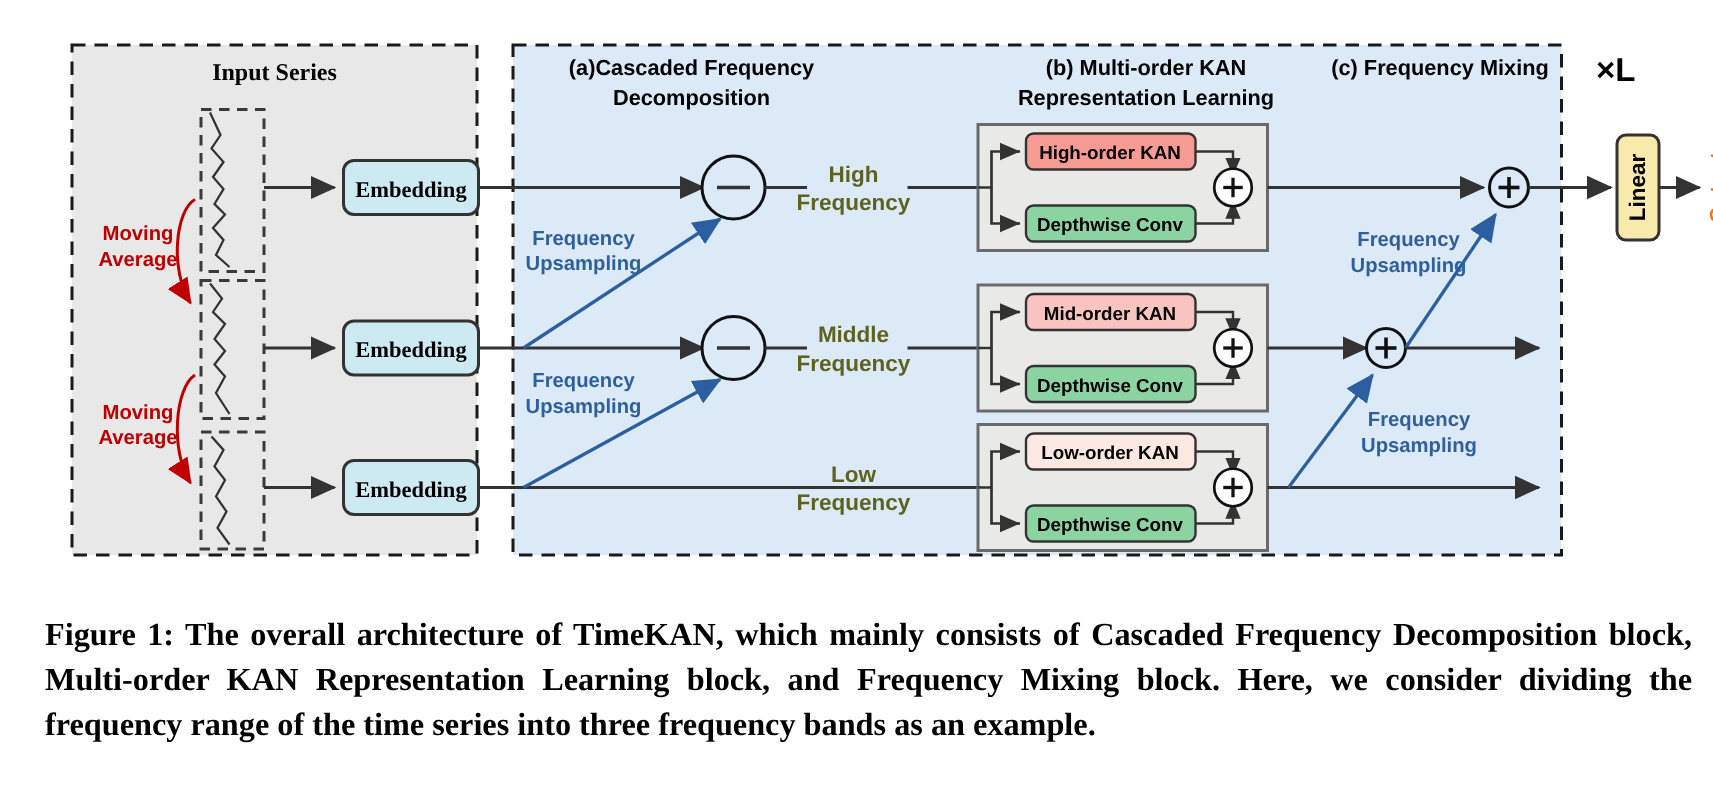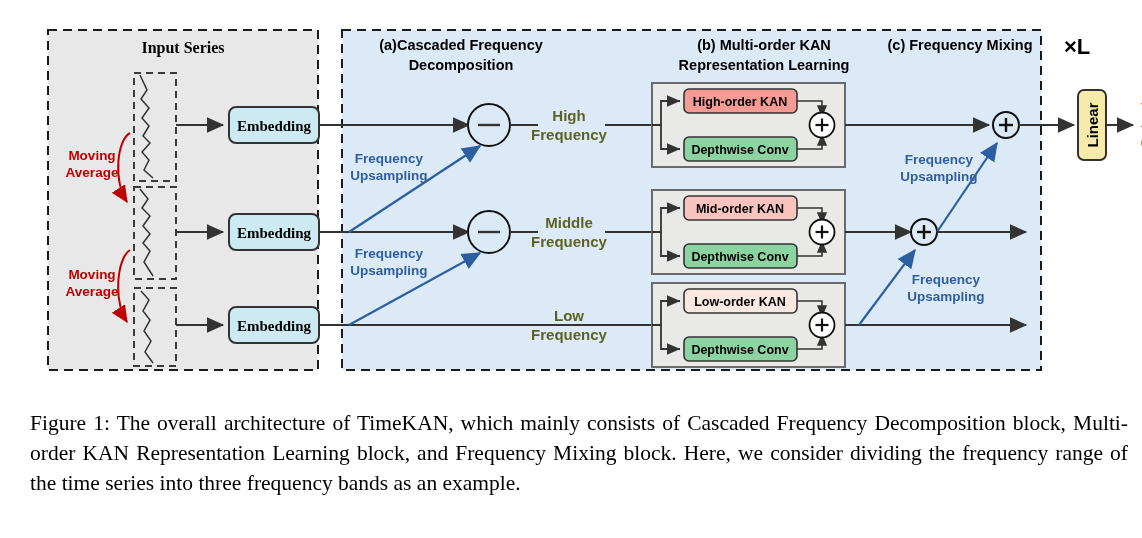--- a/index.html
+++ b/index.html
@@ -1,21 +1,21 @@
 <!DOCTYPE html>
 <html><head>
 <meta charset="utf-8">
 <style>
   html,body{margin:0;padding:0;background:#ffffff;}
   body{width:1142px;height:538px;font-family:"Liberation Sans",sans-serif;position:relative;overflow:hidden;}
   #figure{position:absolute;left:16px;top:0;width:1142px;height:400px;}
   svg#diagram{position:absolute;left:0;top:0;width:1142px;height:400px;}
   .cap{position:absolute;left:30px;top:408px;width:1098px;
        font-family:"Liberation Serif",serif;font-size:21.5px;line-height:30px;
-       color:#000;text-align:justify;text-justify:inter-word;}
+       color:#000;text-align:justify;text-justify:inter-word;font-weight:bold;}
   .cap span{display:inline;}
 </style>
 </head>
 <body>
 
 <div id="figure">
 <svg id="diagram" viewBox="0 0 1142 400">
   <defs>
     <marker id="arrDark" markerWidth="9" markerHeight="9" refX="8" refY="4.5" orient="auto">
       <path d="M0,0.6 L8.6,4.5 L0,8.4 z" fill="#333333"></path>

